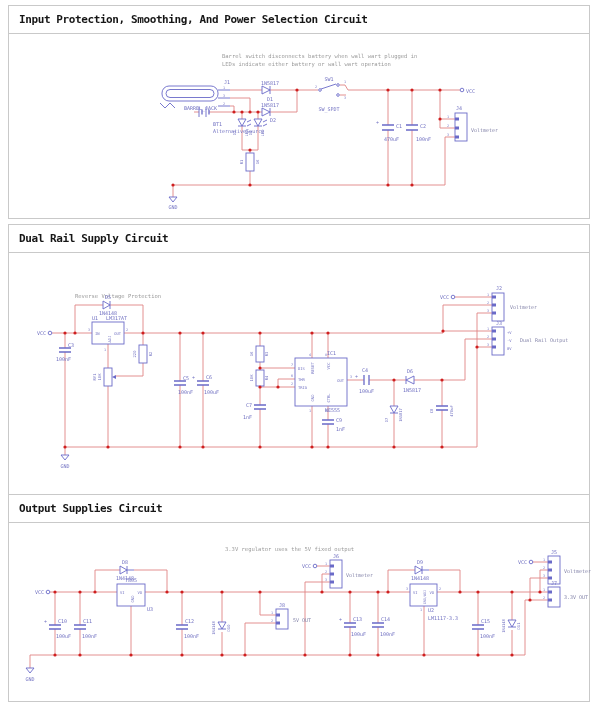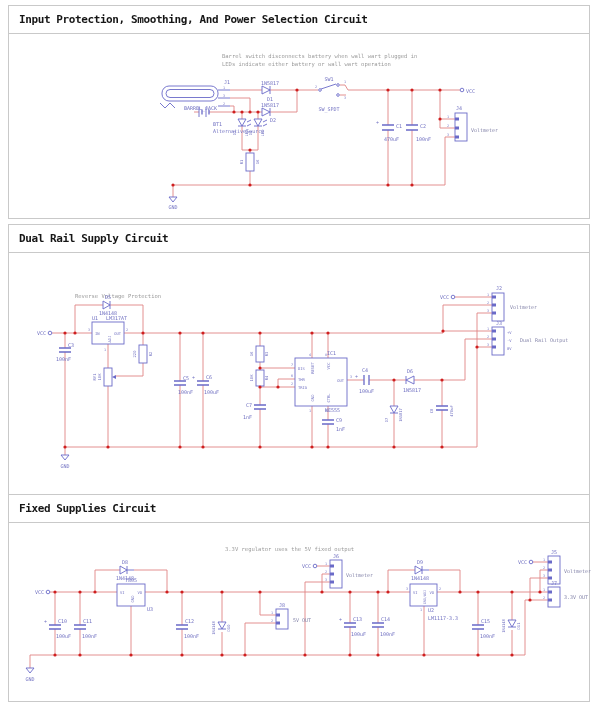--- a/index.html
+++ b/index.html
@@ -27,21 +27,21 @@
 </head>
 <body>
 
 <div class="sec" id="s1">
   <div class="sec-title">Input Protection, Smoothing, And Power Selection Circuit</div>
 </div>
 <div class="sec" id="s2">
   <div class="sec-title">Dual Rail Supply Circuit</div>
 </div>
 <div class="sec" id="s3">
-  <div class="sec-title">Fixed Supplies Circuit</div>
+  <div class="sec-title">Output Supplies Circuit</div>
 </div>
 
 <svg id="sch" width="600" height="704" viewBox="0 0 600 704">
 
   <g>
     <text class="tg" x="222" y="58">Barrel switch disconnects battery when wall wart plugged in</text>
     <text class="tg" x="222" y="66">LEDs indicate either battery or wall wart operation</text>
 
     <path class="w" d="M230,90 H262 M270,90 H318 M340,85 H345 L348,90 H460 M340,95 H346
       M230,98 H250 V112 M230,106 H234 V112 M194,112 H199 M209,112 H262 M270,112 H297 V90

